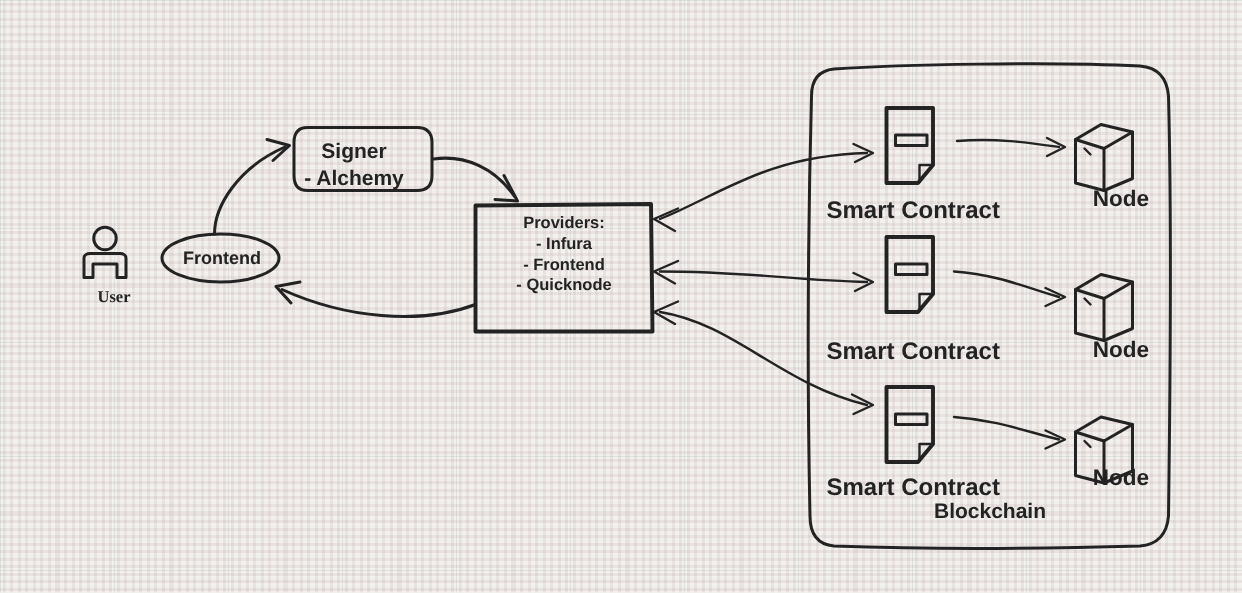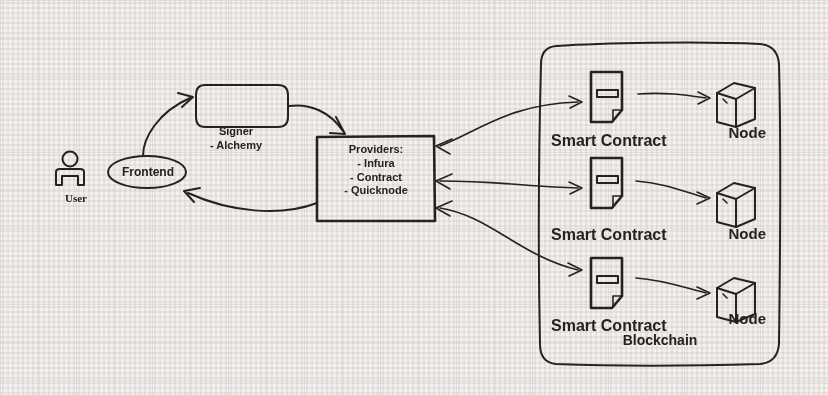--- a/index.html
+++ b/index.html
@@ -41,21 +41,21 @@
     color: #232323;
     font-weight: bold;
     font-family: "Liberation Sans", sans-serif;
     white-space: nowrap;
     line-height: 1.25;
     text-align: center;
     user-select: none;
   }
   .lbl-user   { font-size: 11px; left: 54px;  top: 192px; width: 44px; font-family: Liberation Serif, serif; }
   .lbl-front  { font-size: 12px; left: 108px; top: 165px; width: 80px; }
-  .lbl-signer { font-size: 11px; left: 196px; top: 92px;  width: 80px; margin-top: 33px; }
+  .lbl-signer { font-size: 14px; left: 196px; top: 92px;  width: 80px; }
   .lbl-prov   { font-size: 11px; left: 317px; top: 143px; width: 118px; text-align: center; }
   .lbl-sc     { font-size: 16px; width: 110px; text-align: center; }
   .lbl-node   { font-size: 15px; width: 60px;  text-align: right; }
   .lbl-chain  { font-size: 14px; left: 600px; top: 332px; width: 120px; }
   .lbl-line   { display: block; }
 </style>
 </head>
 <body>
 
 <div id="canvas">
@@ -191,21 +191,21 @@
   <div class="lbl lbl-front">Frontend</div>
 
   <div class="lbl lbl-signer">
     <span class="lbl-line">Signer</span>
     <span class="lbl-line">- Alchemy</span>
   </div>
 
   <div class="lbl lbl-prov">
     <span class="lbl-line">Providers:</span>
     <span class="lbl-line">- Infura</span>
-    <span class="lbl-line">- Contract</span>
+    <span class="lbl-line">- Frontend</span>
     <span class="lbl-line">- Quicknode</span>
   </div>
 
   <div class="lbl lbl-sc" style="left:551px; top:131px;">Smart Contract</div>
   <div class="lbl lbl-node" style="left:706px; top:124px;">Node</div>
 
   <div class="lbl lbl-sc" style="left:551px; top:225px;">Smart Contract</div>
   <div class="lbl lbl-node" style="left:706px; top:225px;">Node</div>
 
   <div class="lbl lbl-sc" style="left:551px; top:316px;">Smart Contract</div>

